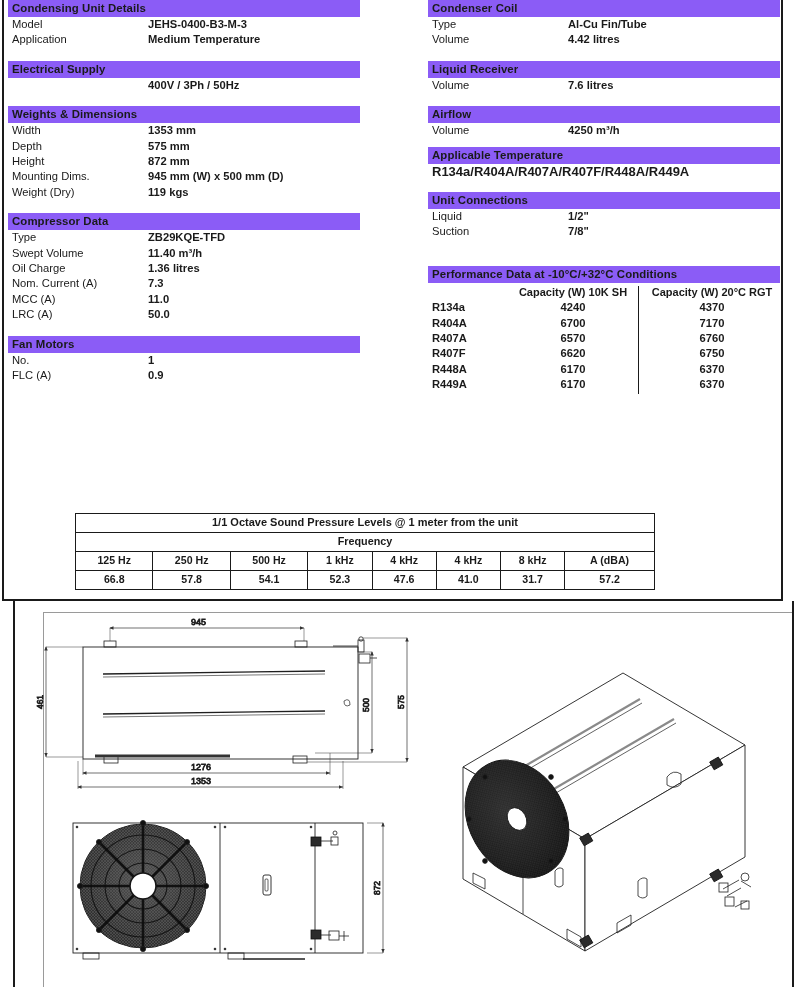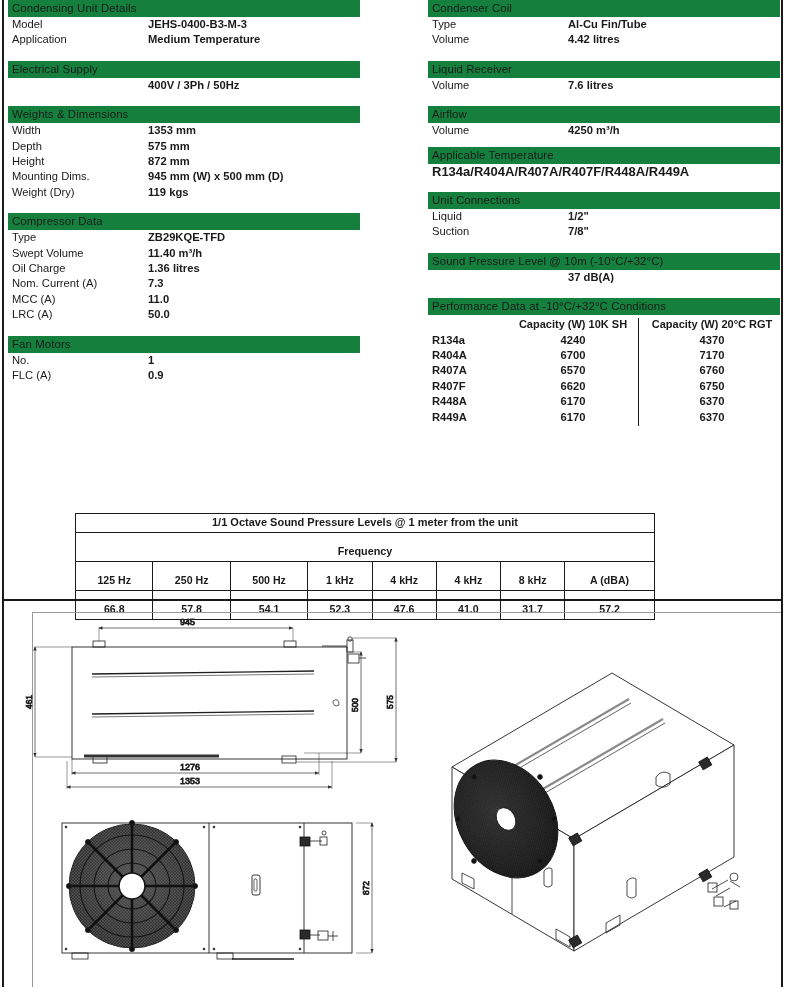--- a/index.html
+++ b/index.html
@@ -18,21 +18,21 @@
     position:absolute;left:2px;top:599px;width:781px;height:0;
     border-top:2px solid #1a1a1a;
   }
   .col{position:absolute;top:0;}
   #col-left{left:8px;width:352px;}
   #col-right{left:428px;width:352px;}
 
   
   .sec{margin-bottom:0;}
   .sec-head{
-    background:#15803d;font-weight:normal;font-size:11.4px;
+    background:#8b5cf6;font-weight:bold;font-size:11.4px;
     padding:1px 9px 2px 4px;line-height:14px;letter-spacing:.1px;
     white-space:nowrap;
   }
   .sec.wide .sec-head{width:352px;box-sizing:border-box;}
   .row{display:flex;line-height:15.4px;padding-left:4px;white-space:nowrap;}
   .row .k{width:136px;flex:0 0 136px;font-size:11.2px;}
   .row .v{font-size:11.2px;font-weight:600;}
   .row.valonly .v{margin-left:136px;font-weight:600;}
   .spacer{height:13px;}
   .spacer-sm{height:8px;}
@@ -50,29 +50,29 @@
     border-left:1.6px solid #1a1a1a;
   }
 
   
   #octave-table{
     position:absolute;left:75px;top:513px;width:580px;
     border-collapse:collapse;font-size:10.6px;
   }
   #octave-table td{
     border:1.4px solid #1a1a1a;text-align:center;
-    padding:12px 0 3px 0;font-weight:600;line-height:13px;
+    padding:2px 0 3px 0;font-weight:600;line-height:13px;
   }
   #octave-table td.title{font-weight:bold;font-size:11px;padding:2px 0 3px 0;}
   #octave-table td.freq{font-weight:bold;font-size:10.8px;}
   #octave-table td.hdr{font-weight:bold;}
 
   
   #draw-frame{
-    position:absolute;left:2px;top:601px;width:781px;height:386px;
+    position:absolute;left:13px;top:601px;width:781px;height:386px;
     border-left:2px solid #1a1a1a;border-right:2px solid #1a1a1a;
     box-sizing:border-box;overflow:hidden;
   }
   #draw-panel{
     position:absolute;left:28px;top:11px;width:752px;height:376px;
     border-left:1.5px solid #9a9a9a;border-top:1.5px solid #9a9a9a;
     box-sizing:border-box;
   }
   #draw-svg{position:absolute;left:0;top:0;}
   .dim-txt{font-family:"Liberation Sans",sans-serif;font-size:9px;fill:#333;}
@@ -228,26 +228,20 @@
       <span class="v">1/2"</span>
     </div>
     <div class="row">
       <span class="k">Suction</span>
       <span class="v">7/8"</span>
     </div>
   </div>
 
   <div class="spacer"></div>
 
-  <div class="sec wide">
-    <div class="sec-head">Sound Pressure Level @ 10m (-10°C/+32°C)</div>
-    <div class="row valonly">
-      <span class="v">37 dB(A)</span>
-    </div>
-  </div>
 
   <div class="spacer"></div>
 
   <div class="sec wide">
     <div class="sec-head">Performance Data at -10°C/+32°C Conditions</div>
 
     <div id="perf-table">
       <div id="perf-divider"></div>
 
       <div class="perf-row perf-head">

